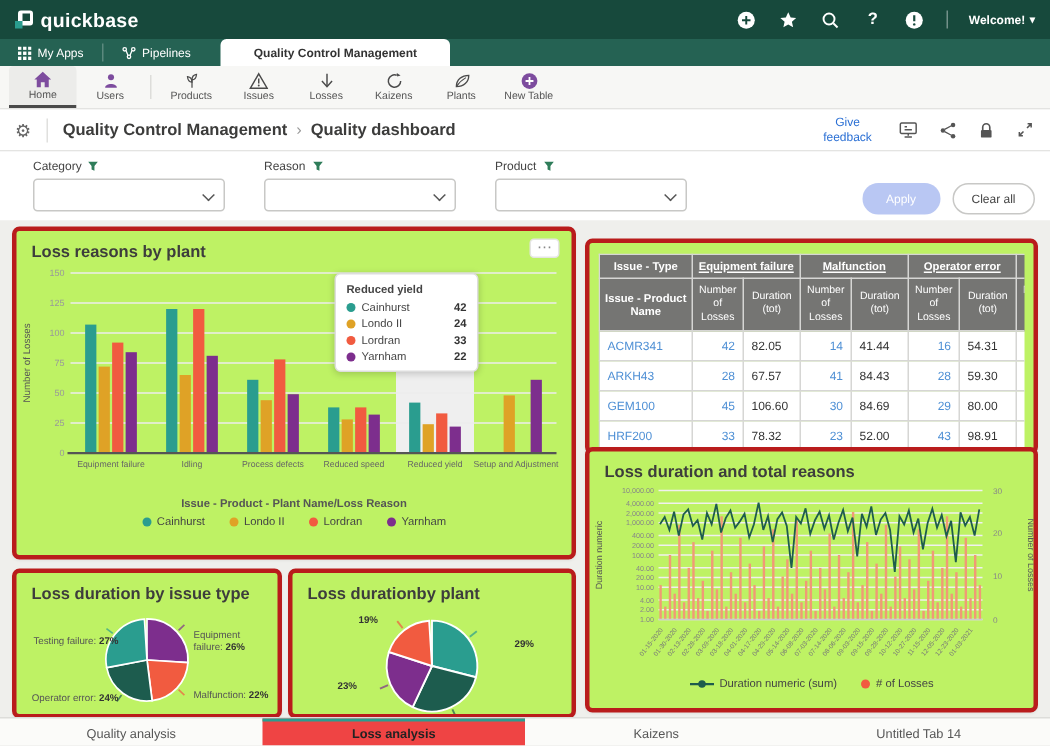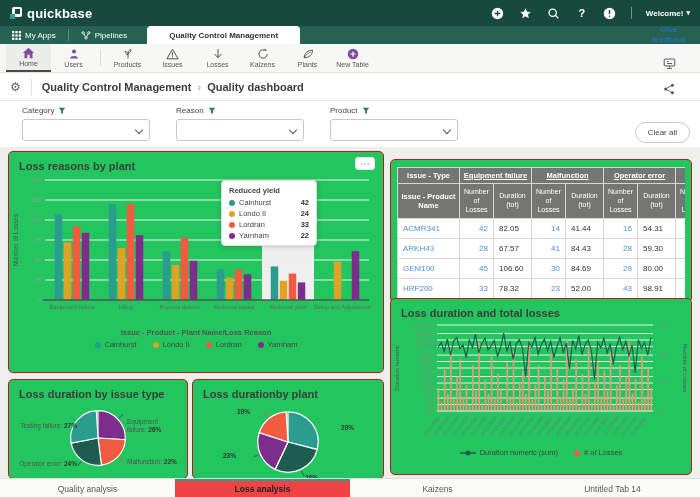--- a/index.html
+++ b/index.html
@@ -31,37 +31,37 @@
   .icon-item.active { background:#ececea; border-bottom:2px solid #4a4a4a; border-radius:3px 3px 0 0; }
   .icon-item svg { display:block; }
   .strip-sep { width:1px; height:16px; background:#ddddda; align-self:center; margin:0 4px; }
 
   
   .crumbrow { position:absolute; top:73px; left:0; right:0; height:28px; background:#fff; border-bottom:1px solid #e4e4e2; display:flex; align-items:center; padding:0 10px; }
   .gear { font-size:12px; color:#666; cursor:pointer; }
   .crumb-sep-line { width:1px; height:16px; background:#e0e0de; margin:0 10px; }
   .crumb { font-size:11px; font-weight:bold; color:#3c3c3b; display:flex; align-items:center; gap:6px; }
   .crumb .sep { color:#999; font-weight:normal; }
-  .crumb-right { margin-left:auto; display:flex; align-items:center; gap:13px;flex-direction:column; }
+  .crumb-right { margin-left:auto; display:flex; align-items:center; gap:13px; }
   .feedback { font-size:8px; color:#2a6fd4; width:42px; text-align:center; line-height:1.15; cursor:pointer; }
   .hdr-icon { width:13px; height:13px; display:flex; align-items:center; justify-content:center; cursor:pointer; }
 
   
   .filterrow { position:absolute; top:101px; left:0; right:0; height:46px; background:#fff; display:flex; align-items:flex-start; padding:5px 10px 0 22px; gap:26px; }
   .fgroup { width:128px; }
   .flabel { font-size:8px; color:#444; display:flex; align-items:center; gap:4px; margin-bottom:4px; }
   .fselect { height:22px; border:1px solid #c8c8c6; border-radius:3px; background:#fff; position:relative; cursor:pointer; }
   .chev { position:absolute; right:7px; top:7px; width:6px; height:6px; border-right:1.5px solid #555; border-bottom:1.5px solid #555; transform:rotate(45deg); }
   .fbuttons { margin-left:auto; display:flex; gap:8px; margin-top:16px; }
   .btn-apply { background:var(--apply-bg); color:#fff; border:none; border-radius:12px; font-size:8px; padding:5px 16px; cursor:pointer; }
   .btn-clear { background:#fff; color:#444; border:1px solid #c8c8c6; border-radius:12px; font-size:8px; padding:5px 12px; cursor:pointer; }
 
   
   .dashboard { position:absolute; top:147px; bottom:19px; left:0; right:0; background:#efefec; }
-  .card { position:absolute; background:#22c55e; border:1px solid #b91c1c; border-radius:5px; box-shadow:0 1px 2px rgba(0,0,0,.05); overflow:hidden; }
+  .card { position:absolute; background:#bef264; border:3px solid #b91c1c; border-radius:5px; box-shadow:0 1px 2px rgba(0,0,0,.05); overflow:hidden; }
   .card-title { font-size:11px; font-weight:bold; color:#3d3d3c; padding:8px 10px 0 10px; }
   #cardA { left:8px; top:4px; width:376px; height:222px; }
   #cardB { left:390px; top:12px; width:302px; height:144px; }
   #cardC { left:390px; top:151px; width:302px; height:177px; }
   #cardD { left:8px; top:232px; width:180px; height:100px; }
   #cardE { left:192px; top:232px; width:192px; height:100px; }
   .menu-dots { position:absolute; top:5px; right:8px; font-size:10px; color:#888; border:1px solid #e5e5e3; border-radius:3px; padding:0 4px; line-height:11px; cursor:pointer; background:#fff; }
 
   .xlabel { text-align:center; font-size:7.5px; font-weight:bold; color:#555; }
   .legend { display:flex; justify-content:center; gap:16px; font-size:7.5px; color:#444; margin-top:3px; }
@@ -324,20 +324,21 @@
         <span>Product</span>
       <svg width="8" height="8" viewBox="0 0 10 10">
           <path d="M1 1h8L6.2 4.6V8.6L3.8 7.4V4.6z" fill="#2f7d5a"></path>
         </svg>
       </div>
     <div class="fselect">
         <span class="chev"></span>
       </div>
   </div>
   <div class="fbuttons">
+    <button class="btn-apply">Apply</button>
     <button class="btn-clear">Clear all</button>
   </div>
 </div>
 
 <div class="dashboard">
 
   <div class="card" id="cardA">
     <div class="card-title">Loss reasons by plant</div>
     <div class="menu-dots">⋯</div>
     <svg id="bar-svg" width="366" height="152">
@@ -514,21 +515,21 @@
               <td class="num">63</td>
               <td class="dur">157.55</td>
               <td class="num"></td>
             </tr>
           </tbody>
         </table>
     </div>
   </div>
 
   <div class="card" id="cardC">
-    <div class="card-title">Loss duration and total losses</div>
+    <div class="card-title">Loss duration and total reasons</div>
     <svg id="line-svg" width="298" height="122">
         <line x1="46" y1="6" x2="262" y2="6" stroke="#f0f0ee"></line>
         <text x="43" y="7.8" font-family="Liberation Sans, sans-serif" font-size="4.8" fill="#888" text-anchor="end">10,000.00</text>
         <line x1="46" y1="14.555710186448806" x2="262" y2="14.555710186448806" stroke="#f0f0ee"></line>
         <text x="43" y="16.355710186448807" font-family="Liberation Sans, sans-serif" font-size="4.8" fill="#888" text-anchor="end">4,000.00</text>
         <line x1="46" y1="21.027855093224403" x2="262" y2="21.027855093224403" stroke="#f0f0ee"></line>
         <text x="43" y="22.827855093224404" font-family="Liberation Sans, sans-serif" font-size="4.8" fill="#888" text-anchor="end">2,000.00</text>
         <line x1="46" y1="27.5" x2="262" y2="27.5" stroke="#f0f0ee"></line>
         <text x="43" y="29.3" font-family="Liberation Sans, sans-serif" font-size="4.8" fill="#888" text-anchor="end">1,000.00</text>
         <line x1="46" y1="36.055710186448806" x2="262" y2="36.055710186448806" stroke="#f0f0ee"></line>

